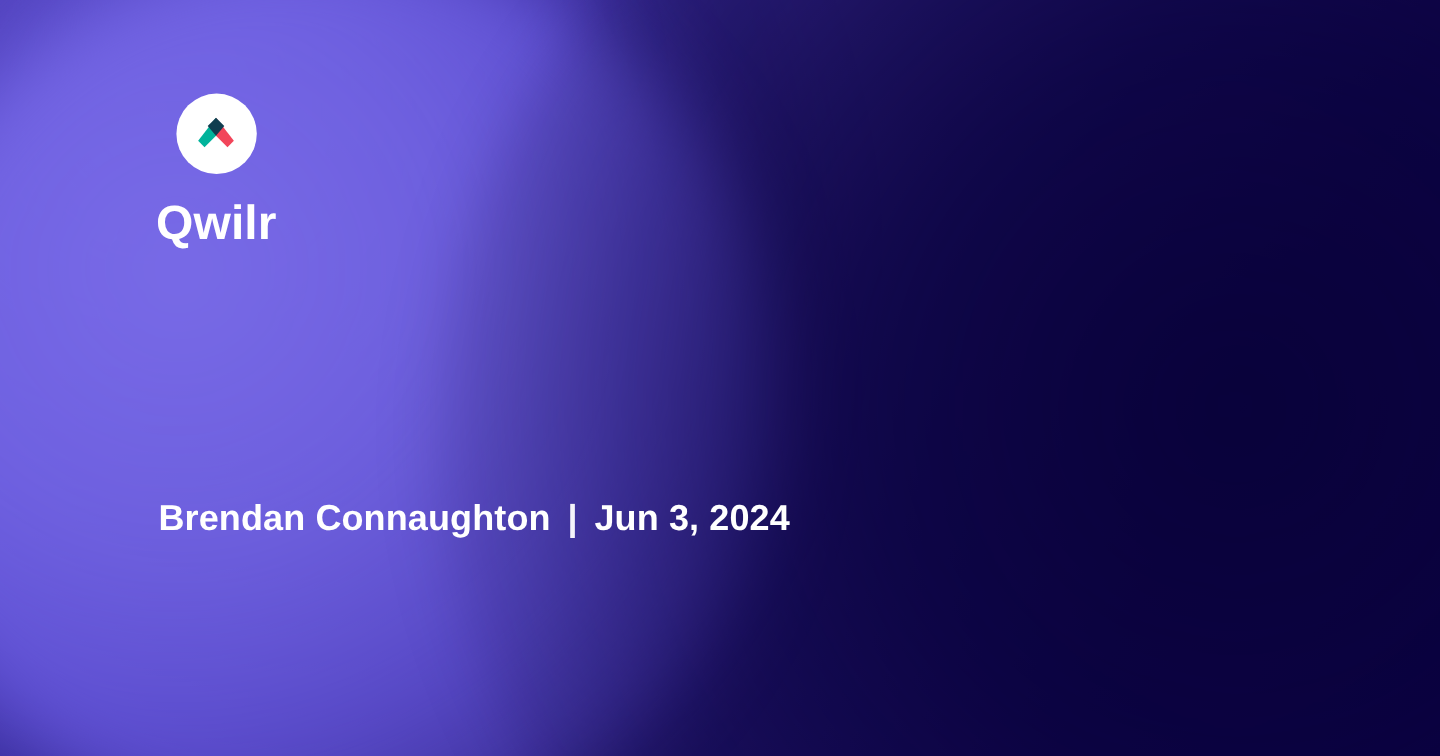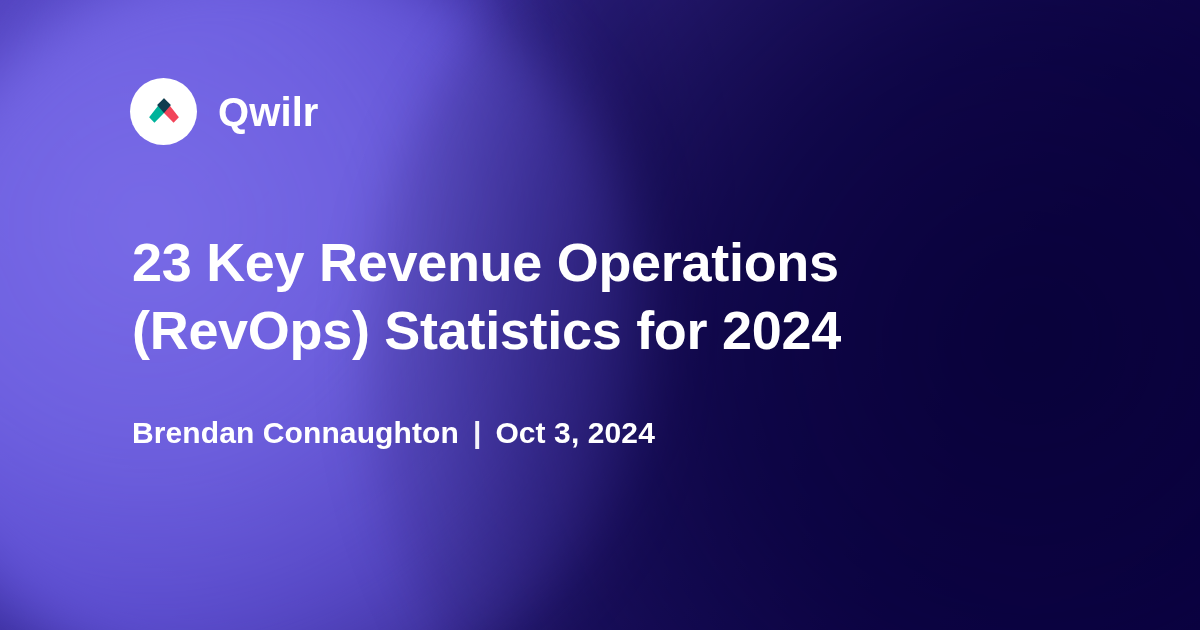--- a/index.html
+++ b/index.html
@@ -125,20 +125,21 @@
   }
 
   
   .brand {
     position: absolute;
     left: 130px;
     top: 78px;
     display: flex;
     align-items: center;
     gap: 21px;
+    flex-direction: column;
   }
 
   .brand-badge {
     width: 67px;
     height: 67px;
     border-radius: 50%;
     background: #FFFFFF;
     display: flex;
     align-items: center;
     justify-content: center;
@@ -216,22 +217,21 @@
           <path d="M32 6 L32 34 L14 52 L4 42 Z" fill="#00B39B"></path>
 
           <path d="M32 6 L32 34 L50 52 L60 42 Z" fill="#F2455A"></path>
 
           <path d="M32 6 L45 19 L32 34 L19 19 Z" fill="#0F3D4F"></path>
         </svg>
       </div>
       <div class="brand-wordmark">Qwilr</div>
     </div>
 
-    <h1 class="headline">23 Key Revenue Operations (RevOps) Statistics for 2024</h1>
 
     <div class="byline">
       <span>Brendan Connaughton</span>
       <span class="byline-sep">|</span>
-      <span>Oct 3, 2024</span>
+      <span>Jun 3, 2024</span>
     </div>
 
   </div>
 </div>
 
 </body></html>

